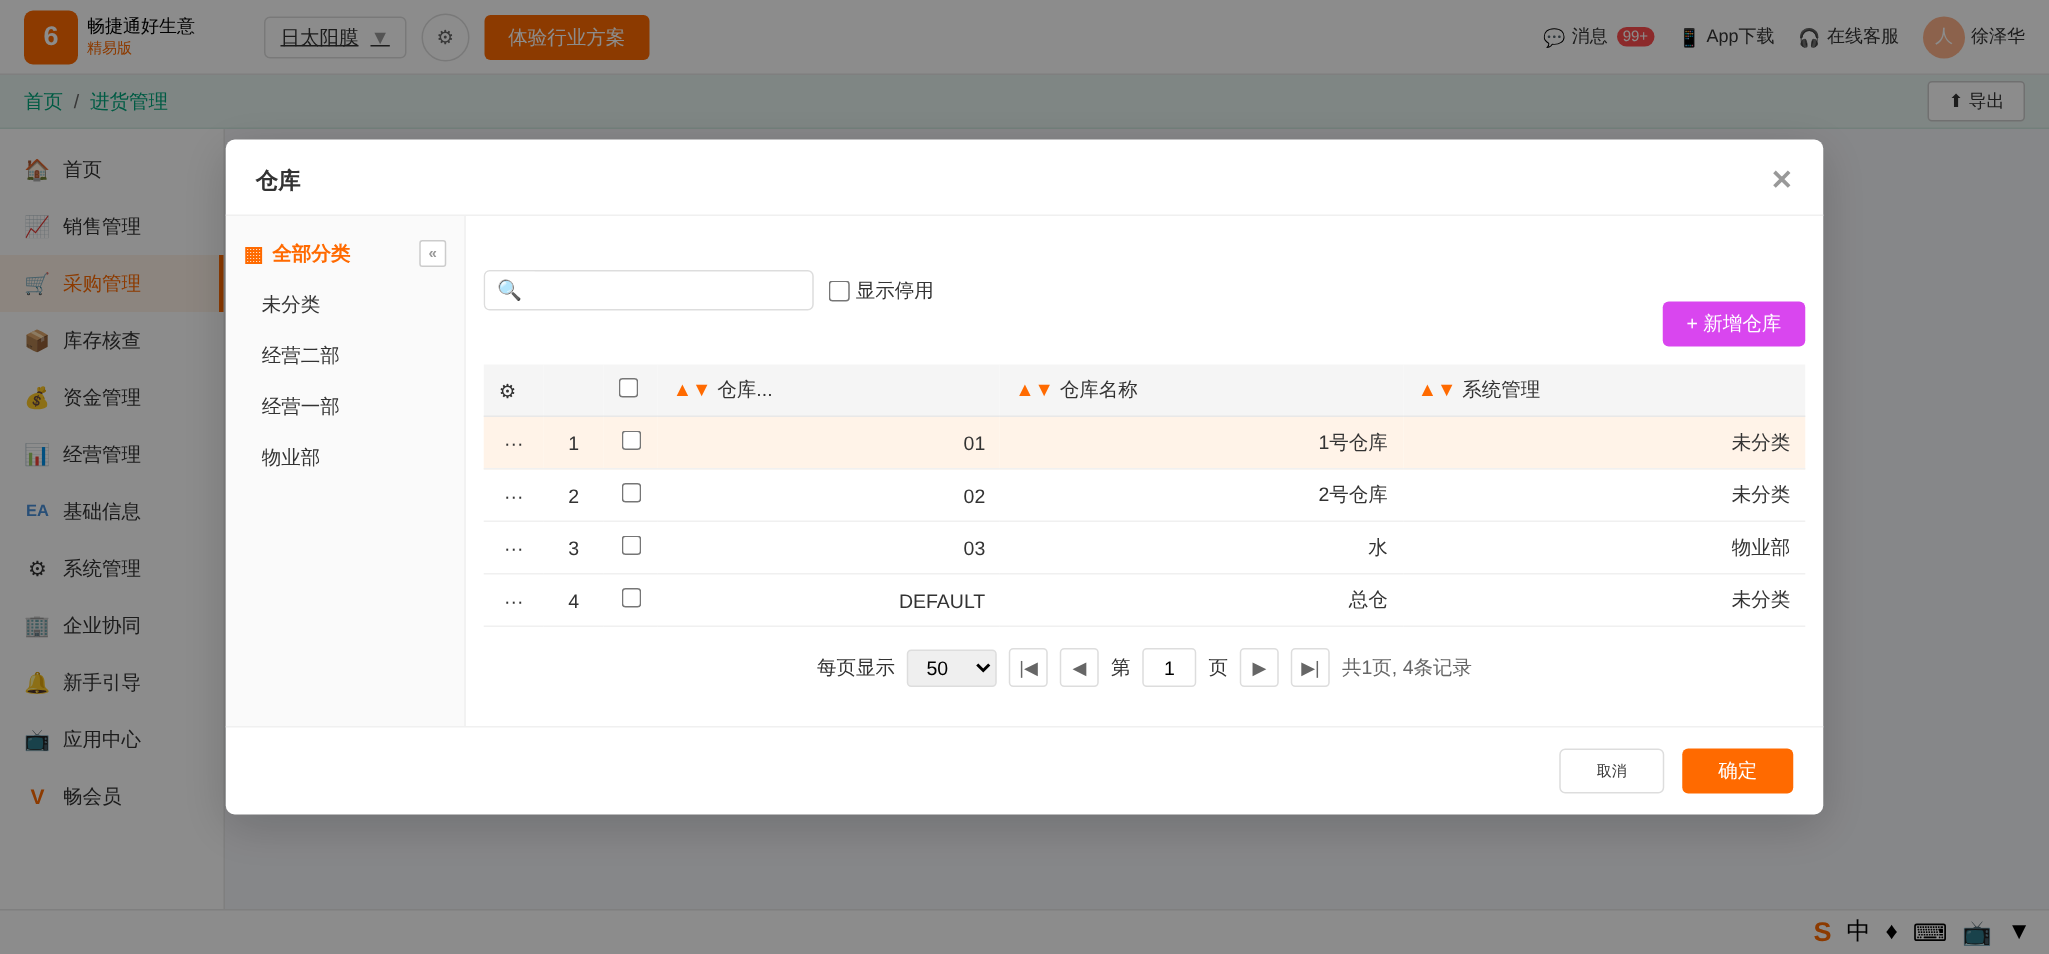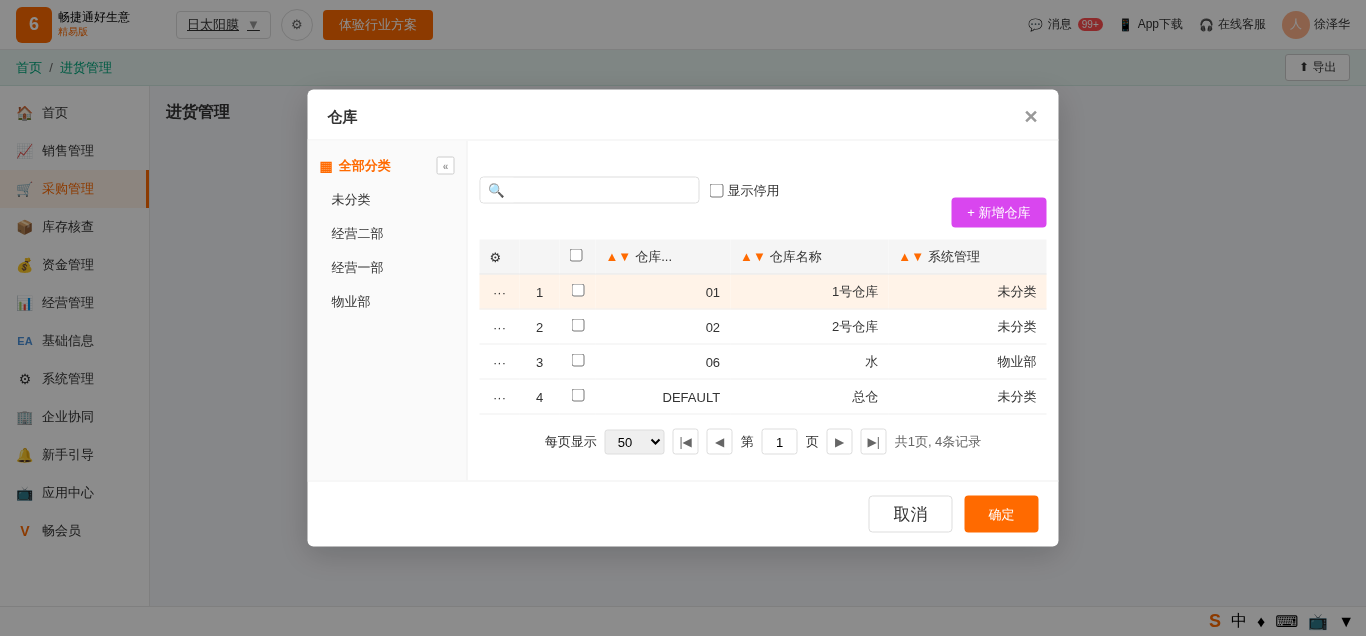--- a/index.html
+++ b/index.html
@@ -94,21 +94,21 @@
     .overlay {
       position: fixed; top: 0; left: 0; right: 0; bottom: 0;
       background: rgba(0,0,0,0.45); z-index: 100;
     }
 
     
     .modal {
       position: fixed; top: 50%; left: 50%;
       transform: translate(-50%, -50%);
       background: #fff; border-radius: 6px;
-      width: 751px; max-height: 580px;
+      width: 1065px; max-height: 580px;
       z-index: 200; display: flex; flex-direction: column;
       box-shadow: 0 8px 32px rgba(0,0,0,0.18);
     }
     .modal-header {
       display: flex; align-items: center;
       padding: 16px 20px 12px;
       border-bottom: 1px solid #f0f0f0;
       font-size: 15px; font-weight: bold; color: #333;
     }
     .modal-close {
@@ -201,21 +201,21 @@
     }
     .total-text { color: #666; }
 
     
     .modal-footer {
       display: flex; justify-content: flex-end; gap: 12px;
       padding: 14px 20px; border-top: 1px solid #f0f0f0;
     }
     .btn-cancel {
       padding: 6px 24px; border: 1px solid #ddd; border-radius: 4px;
-      background: #fff; cursor: pointer; font-size: 17px; color: #333;
+      background: #fff; cursor: pointer; font-size: 10px; color: #333;
     }
     .btn-confirm {
       padding: 6px 24px; border: none; border-radius: 4px;
       background: #ff6a00; color: #fff; cursor: pointer; font-size: 13px;
     }
 
     
     .status-bar {
       position: fixed; bottom: 0; left: 0; right: 0; height: 30px;
       background: #fff; border-top: 1px solid #e8e8e8;
@@ -392,21 +392,21 @@
     <td style="text-align:center;">2</td>
     <td style="text-align:center;"><input type="checkbox" style=""></td>
     <td>02</td>
     <td>2号仓库</td>
     <td>未分类</td>
   </tr>
             <tr>
     <td style="text-align:center;">···</td>
     <td style="text-align:center;">3</td>
     <td style="text-align:center;"><input type="checkbox" style=""></td>
-    <td>06</td>
+    <td>03</td>
     <td>水</td>
     <td>物业部</td>
   </tr>
             <tr>
     <td style="text-align:center;">···</td>
     <td style="text-align:center;">4</td>
     <td style="text-align:center;"><input type="checkbox" style=""></td>
     <td>DEFAULT</td>
     <td>总仓</td>
     <td>未分类</td>

